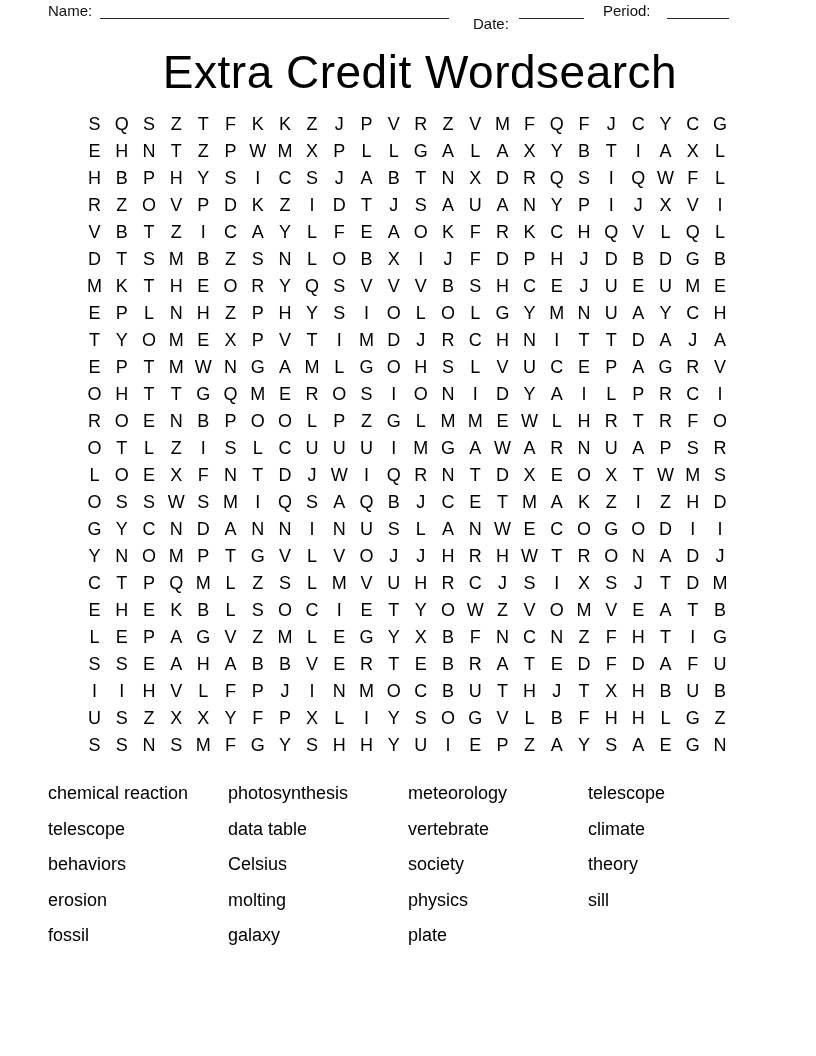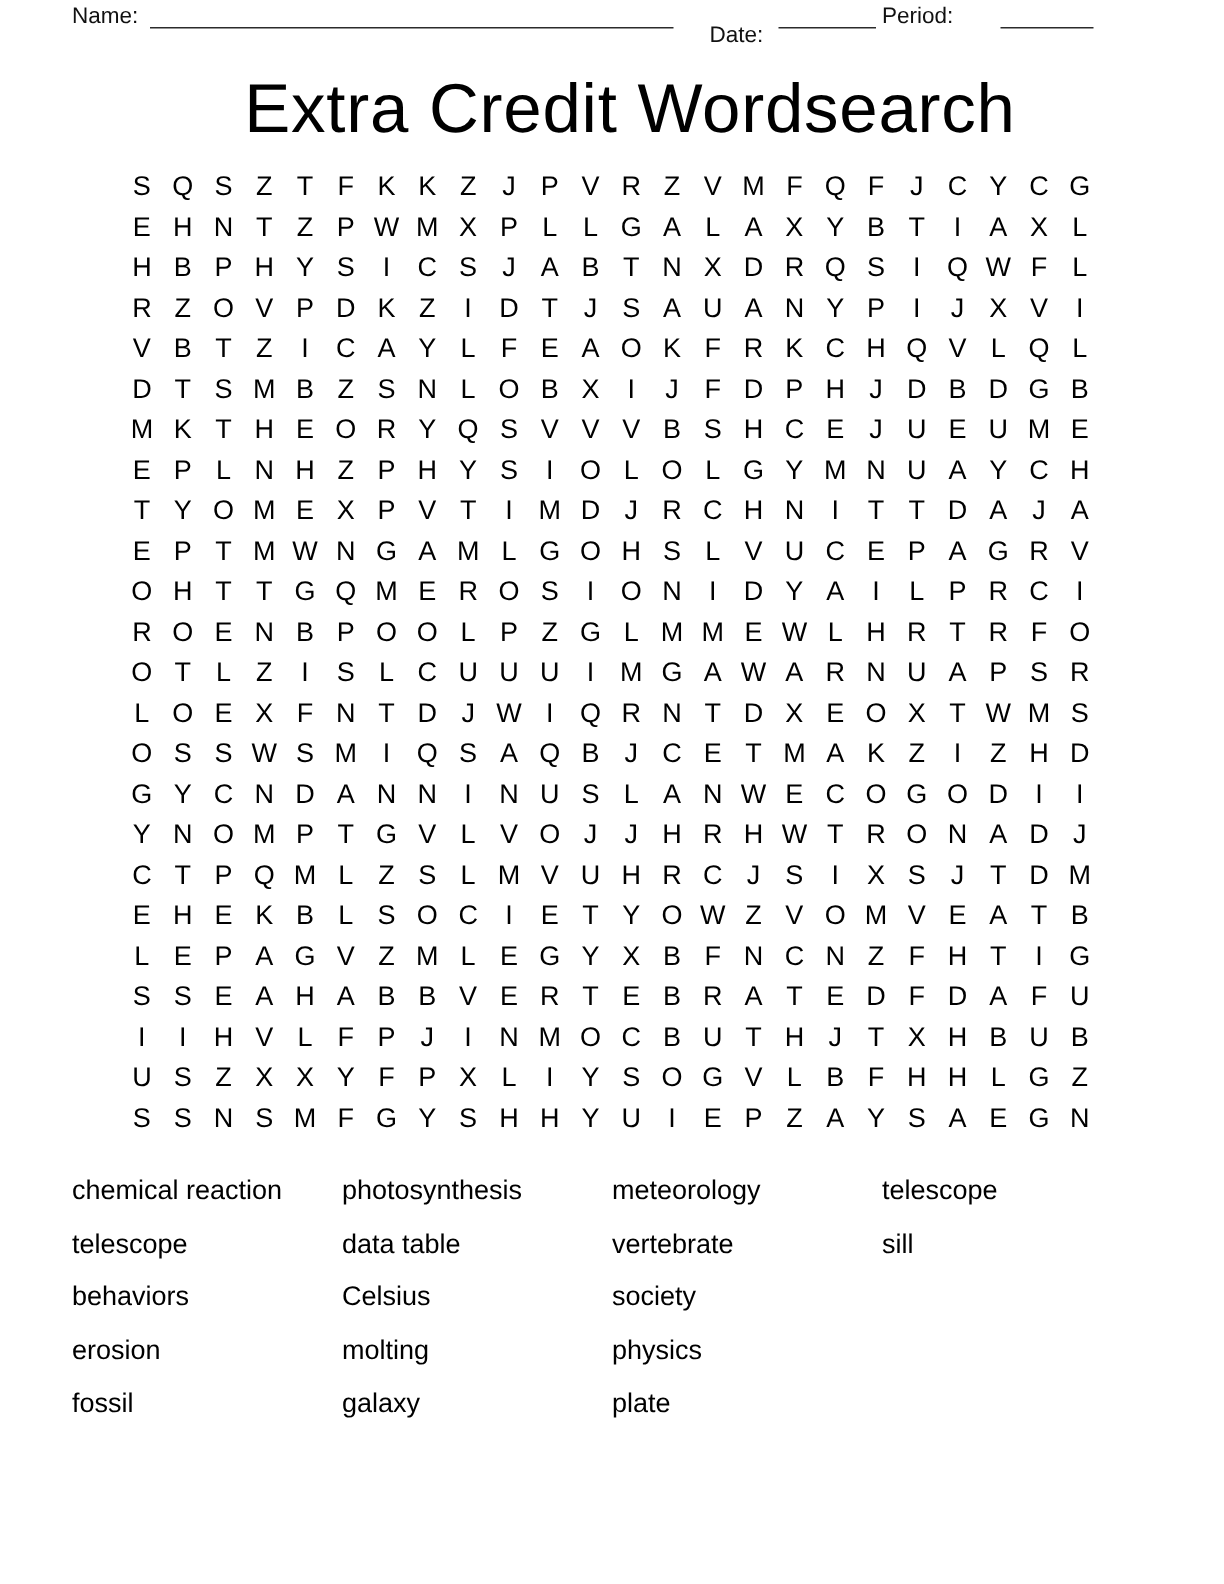--- a/index.html
+++ b/index.html
@@ -24,21 +24,21 @@
     position: absolute;
     top: 3px;
     height: 15px;
     border-bottom: 1.5px solid #2b2b2b;
   }
   .blank-name   { left: 100px; width: 349px; }
   .blank-date   { left: 519px; width: 65px; }
   .blank-period { left: 667px; width: 62px; }
   .lbl-name   { left: 48px; }
   .lbl-date   { left: 473px; margin-top: 13px; }
-  .lbl-period { left: 588px; text-align: center; }
+  .lbl-period { left: 603px; text-align: center; }
 
   
   .title {
     position: absolute;
     top: 33px;
     left: 0;
     width: 100%;
     margin: 12px;
     text-align: center;
     font-size: 46px;
@@ -693,17 +693,19 @@
       </div>
       <div class="word-col">
         <div class="word">meteorology</div>
         <div class="word">vertebrate</div>
         <div class="word">society</div>
         <div class="word">physics</div>
         <div class="word">plate</div>
       </div>
       <div class="word-col">
         <div class="word">telescope</div>
+        <div class="word">climate</div>
+        <div class="word">theory</div>
         <div class="word">sill</div>
       </div>
     </div>
 
 </div>
 
 </body></html>

